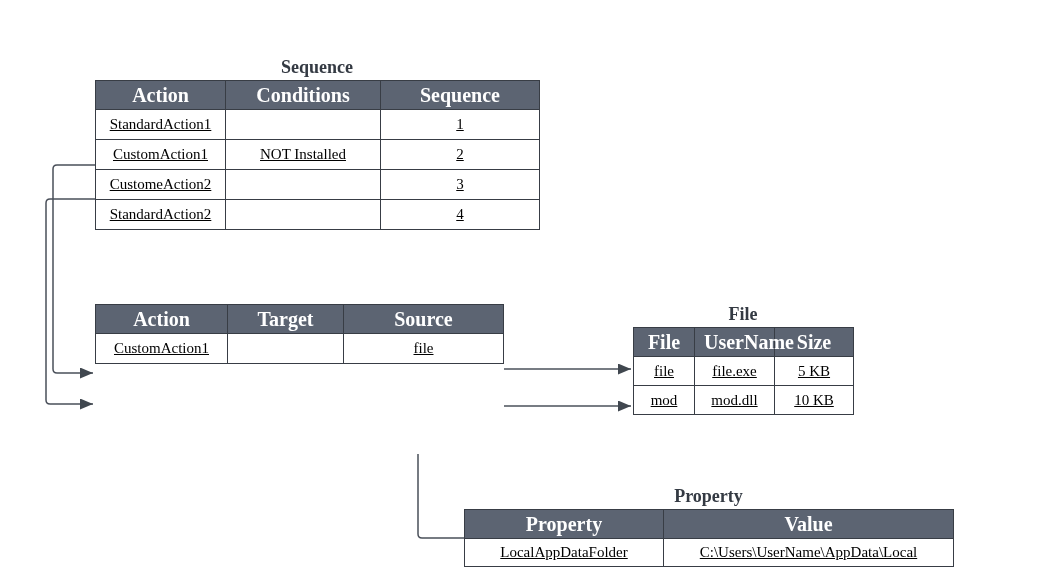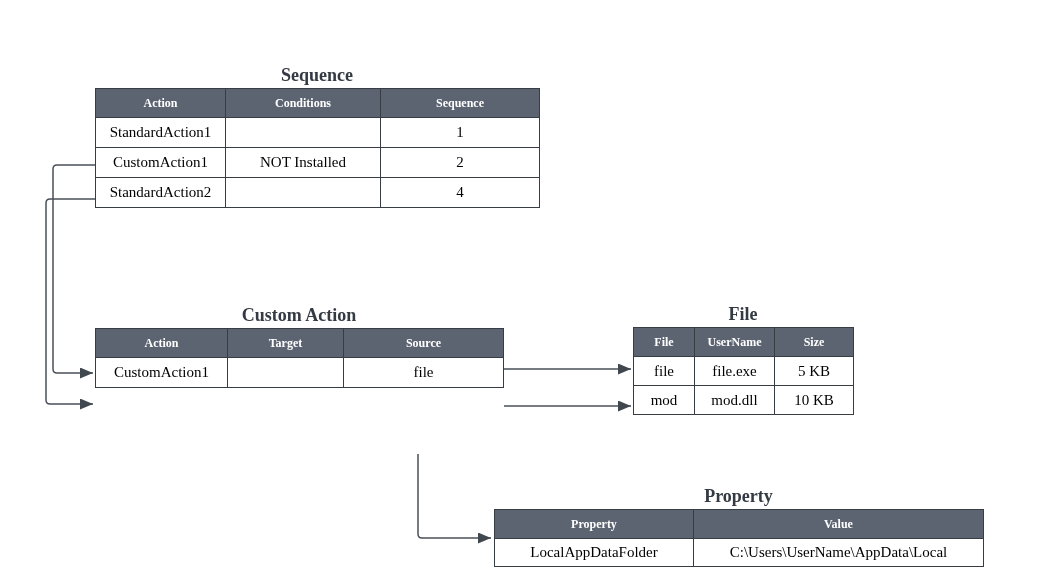--- a/index.html
+++ b/index.html
@@ -24,32 +24,32 @@
     margin:0;height:24px;line-height:22px;text-align:center;
     font-size:18px;font-weight:bold;color:var(--title-text);
     font-family:"Liberation Serif", serif;
   }
   table.grid{
     border-collapse:collapse;table-layout:fixed;width:100%;
     background:#fff;
   }
   table.grid th{
     background:var(--header-fill);color:var(--header-text);
-    font-size:12px;font-weight:bold;height:29px;padding:0 9px;
+    font-size:20px;font-weight:bold;height:29px;padding:0 9px;
     border:1.5px solid var(--border);text-align:center;
   }
   table.grid td{
     font-size:15px;color:var(--cell-text);height:30px;padding:0 2px;
     border:1.5px solid var(--border);text-align:center;
-    white-space:nowrap;overflow:hidden;
+    white-space:nowrap;overflow:hidden;text-decoration:underline;
   }
-  #t-sequence{left:95px;top:64px;width:444px;}
+  #t-sequence{left:95px;top:56px;width:444px;}
   #t-custom-action{left:95px;top:304px;width:408px;}
   #t-file{left:633px;top:303px;width:220px;}
-  #t-property{left:494px;top:485px;width:489px;}
+  #t-property{left:464px;top:485px;width:489px;}
   #t-file table.grid td{height:29px;}
   #t-property table.grid td{height:28px;}
 </style>
 </head>
 <body>
 
 <div>
 
   <svg class="connector-layer" width="1049" height="588" viewBox="0 0 1049 588" xmlns="http://www.w3.org/2000/svg">
     <defs>
@@ -84,30 +84,34 @@
           <td>StandardAction1</td>
           <td></td>
           <td>1</td>
         </tr>
         <tr>
           <td>CustomAction1</td>
           <td>NOT Installed</td>
           <td>2</td>
         </tr>
         <tr>
+          <td>CustomeAction2</td>
+          <td></td>
+          <td>3</td>
+        </tr>
+        <tr>
           <td>StandardAction2</td>
           <td></td>
           <td>4</td>
         </tr>
       </tbody>
     </table>
   </section>
 
   <section class="entity" id="t-custom-action">
-    <h2>Custom Action</h2>
     <table class="grid">
       <colgroup>
           <col style="width:132px">
           <col style="width:116px">
           <col style="width:160px">
         </colgroup>
       <thead>
         <tr>
           <th>Action</th>
           <th>Target</th>

